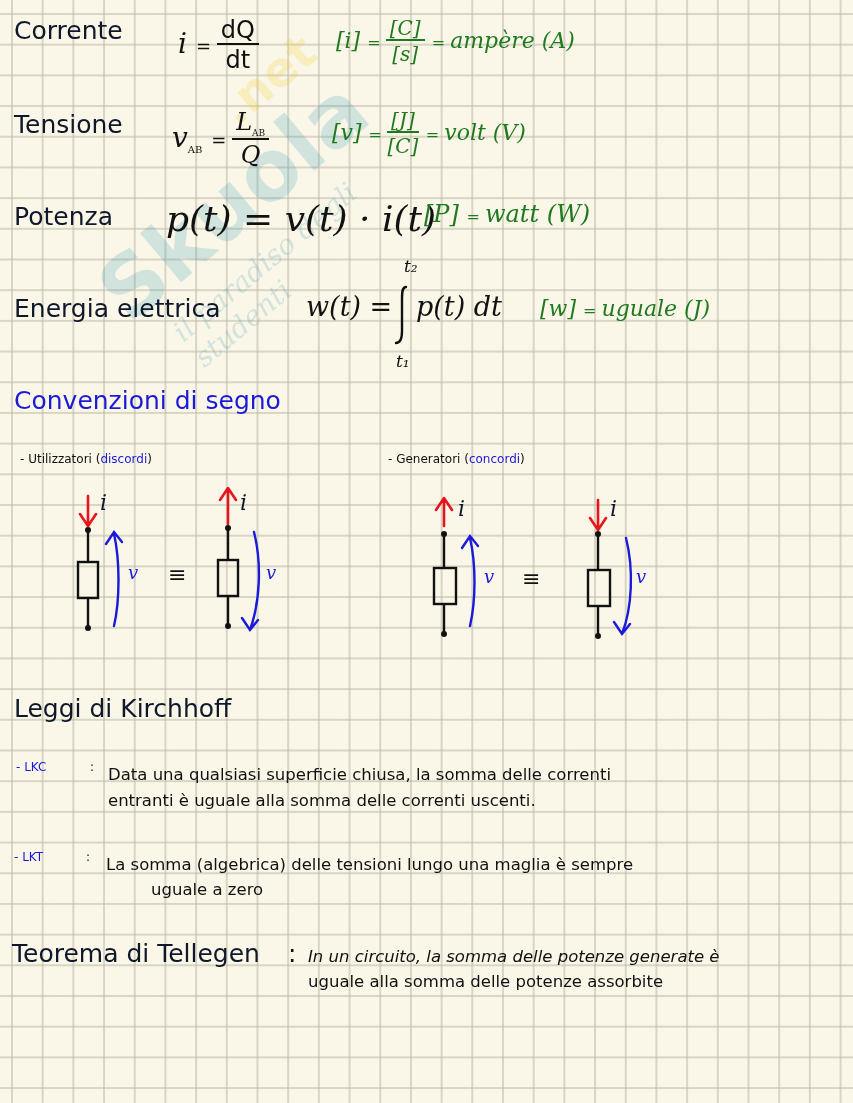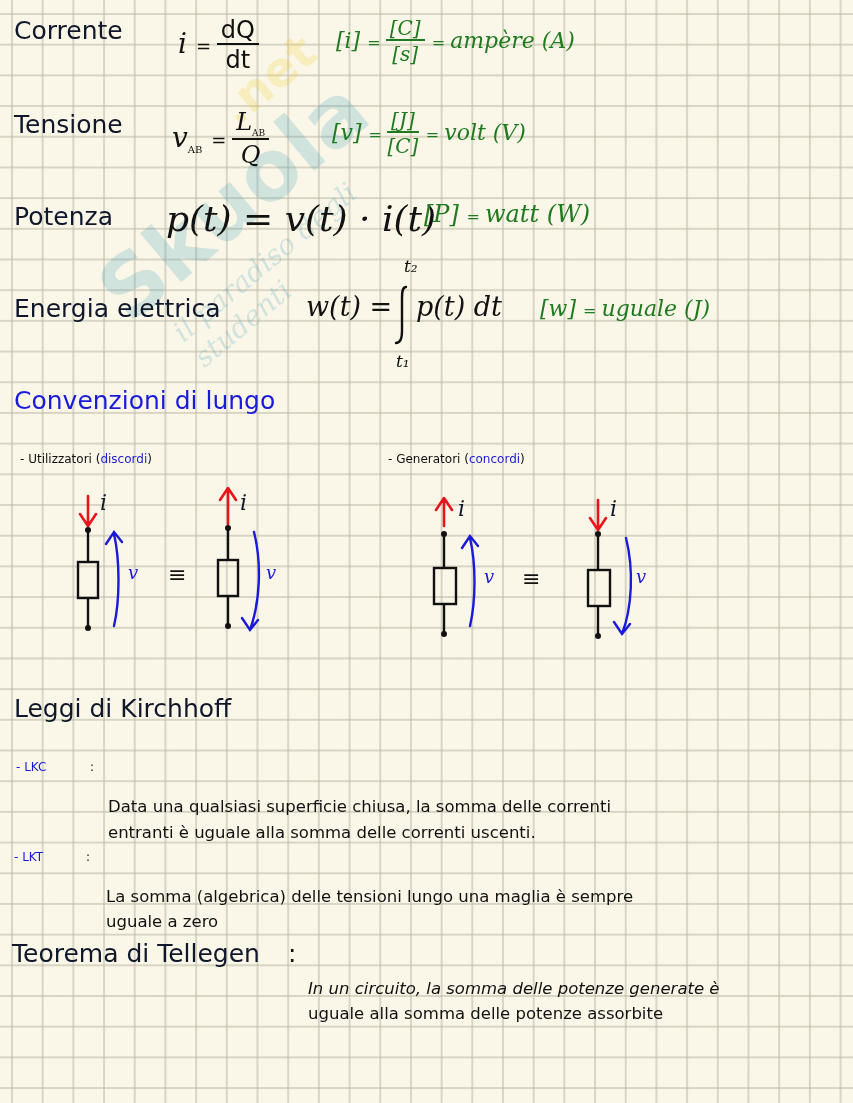--- a/index.html
+++ b/index.html
@@ -14,21 +14,21 @@
     font-family: "DejaVu Sans", sans-serif;
   }
   .abs { position: absolute; white-space: nowrap; }
   .red { color: #0f172a; }
   .blue { color: #1a1adb; }
   .green { color: #1f7a1f; }
   .black { color: #111; }
   .hand { font-family: "DejaVu Serif", serif; font-style: italic; }
   .h-title { font-size: 25px; }
   .sub { font-size: 12px; }
-  .body-text { font-size: 16.5px; color: #111; line-height: 25px; margin-top: 32px; }
+  .body-text { font-size: 16.5px; color: #111; line-height: 25px; }
   .frac { display: inline-flex; flex-direction: column; align-items: center; vertical-align: middle; }
   .frac .num { border-bottom: 2.5px solid currentColor; padding: 0 4px; line-height: 1.05; }
   .frac .den { line-height: 1.1; padding-top: 2px; }
   .watermark {
     position: absolute; left: 30px; top: 40px; width: 380px; height: 320px;
     transform: rotate(-40deg); opacity: 0.18; pointer-events: none;
   }
   .wm-main { position: absolute; left: 40px; top: 120px; font-size: 84px; font-weight: bold; color: #1f8fb0; font-family: "DejaVu Sans", sans-serif; }
   .wm-net { position: absolute; left: 250px; top: 70px; font-size: 48px; font-weight: bold; color: #f2c500; font-family: "DejaVu Sans", sans-serif; }
   .wm-sub { position: absolute; left: 70px; top: 220px; font-size: 28px; color: #1f8fb0; font-family: "DejaVu Serif", serif; font-style: italic; }
@@ -107,21 +107,21 @@
   <span class="abs black hand" style="left:396px; top:338px; font-size:17px;margin-top:13px;">t₁</span>
   <span class="abs black hand" style="left:416px; top:291px; font-size:27px;">p(t) dt</span>
   <div class="abs green hand" style="left:540px; top:296px; font-size:22px;">
     <span>[w]</span>
     <span style="font-size:16px;"> = </span>
     <span>uguale (J)</span>
   </div>
 </div>
 
 <div>
-  <span class="abs blue h-title" style="left:14px; top:386px;">Convenzioni di lungo</span>
+  <span class="abs blue h-title" style="left:14px; top:386px;">Convenzioni di segno</span>
 
   <div class="abs sub black" style="left:20px; top:452px;">
     <span>- Utilizzatori (</span><span class="blue">discordi</span><span>)</span>
   </div>
   <div class="abs sub black" style="left:388px; top:452px;">
     <span>- Generatori (</span><span class="blue">concordi</span><span>)</span>
   </div>
 
   <svg style="left:70px; top:490px;" width="80" height="150">
     <path d="M18 6 L18 34 M10 24 L18 36 L26 24" stroke="#e8141c" stroke-width="2.6" fill="none" stroke-linecap="round" stroke-linejoin="round"></path>
@@ -187,21 +187,21 @@
     <span class="abs body-text" style="left:108px; top:762px;">Data una qualsiasi superficie chiusa, la somma delle correnti</span>
     <span class="abs body-text" style="left:108px; top:788px;">entranti è uguale alla somma delle correnti uscenti.</span>
   </div>
 
   <div>
     <span class="abs blue sub" style="left:14px; top:850px;">
       <span>-</span> <span>LKT</span>
     </span>
     <span class="abs black sub" style="left:86px; top:850px;">:</span>
     <span class="abs body-text" style="left:106px; top:852px;">La somma (algebrica) delle tensioni lungo una maglia è sempre</span>
-    <span class="abs body-text" style="left:106px; top:877px;">uguale a zero</span>
+    <span class="abs body-text" style="left:106px; top:877px;padding-left:45px;">uguale a zero</span>
   </div>
 </div>
 
 <div>
   <span class="abs red h-title" style="left:12px; top:939px;">Teorema di Tellegen</span>
   <span class="abs black h-title" style="left:288px; top:939px;">:</span>
   <span class="abs body-text" style="left:308px; top:944px;font-style:italic;">In un circuito, la somma delle potenze generate è</span>
   <span class="abs body-text" style="left:308px; top:969px;">uguale alla somma delle potenze assorbite</span>
 </div>
 

